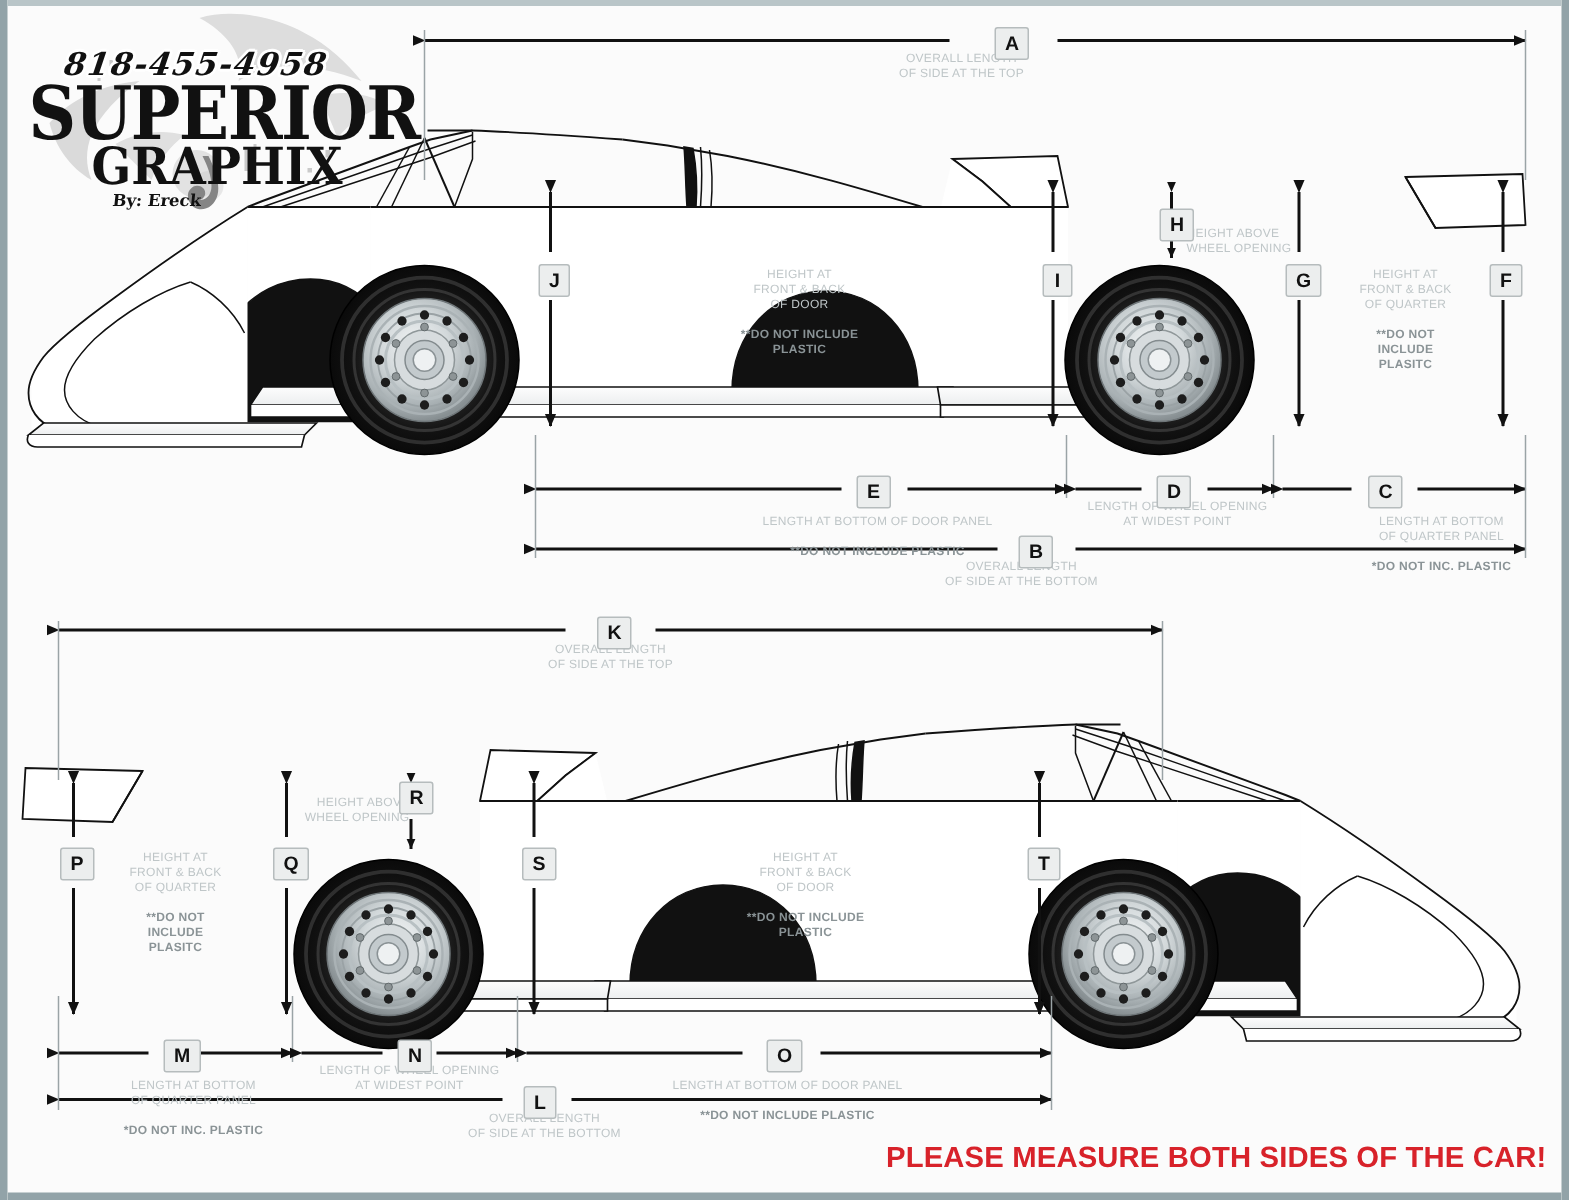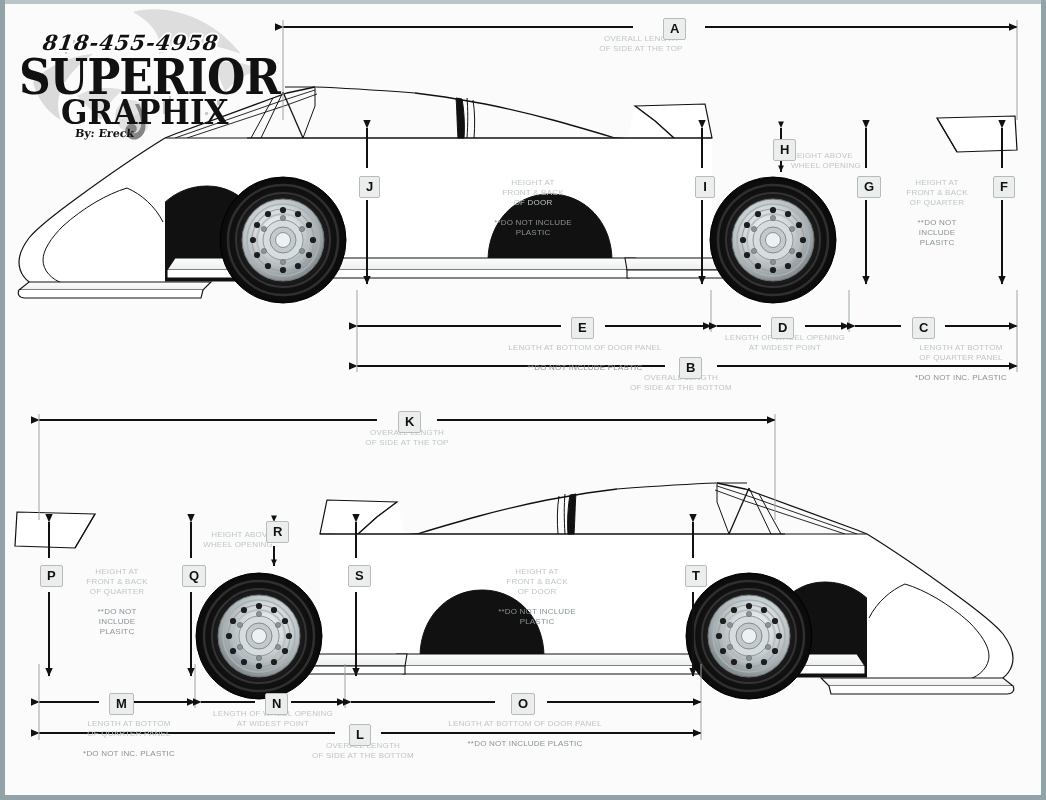--- a/index.html
+++ b/index.html
@@ -48,21 +48,21 @@
   .cap{
     position:absolute;
     color:#bfc6c8;
     font-size:8px;
     line-height:1.25;
     text-align:center;
     white-space:pre-line;
     letter-spacing:.2px;
     z-index:20;
   }
-  .cap .strong{color:#8a9396;font-weight:normal;}
+  .cap .strong{color:#8a9396;font-weight:bold;}
 
   
   #logo{
     position:absolute;left:8px;top:4px;width:250px;height:140px;z-index:40;
   }
   #logo .phone{
     position:absolute;left:30px;top:26px;
     font-family:"DejaVu Serif",serif;
     font-weight:bold;font-style:italic;
     font-size:21px;letter-spacing:1px;
@@ -470,14 +470,15 @@
 WHEEL  OPENING</div>
 
   <div class="cap" style="left:462px;top:557px;width:140px;">
     <span style="white-space:pre-line">HEIGHT AT
 FRONT &amp; BACK
 OF DOOR</span><br>
     <span class="strong" style="white-space:pre-line">**DO NOT INCLUDE
 PLASTIC</span>
   </div>
 
+  <div id="notice">PLEASE MEASURE BOTH SIDES OF THE CAR!</div>
 
 </div>
 
 </body></html>

